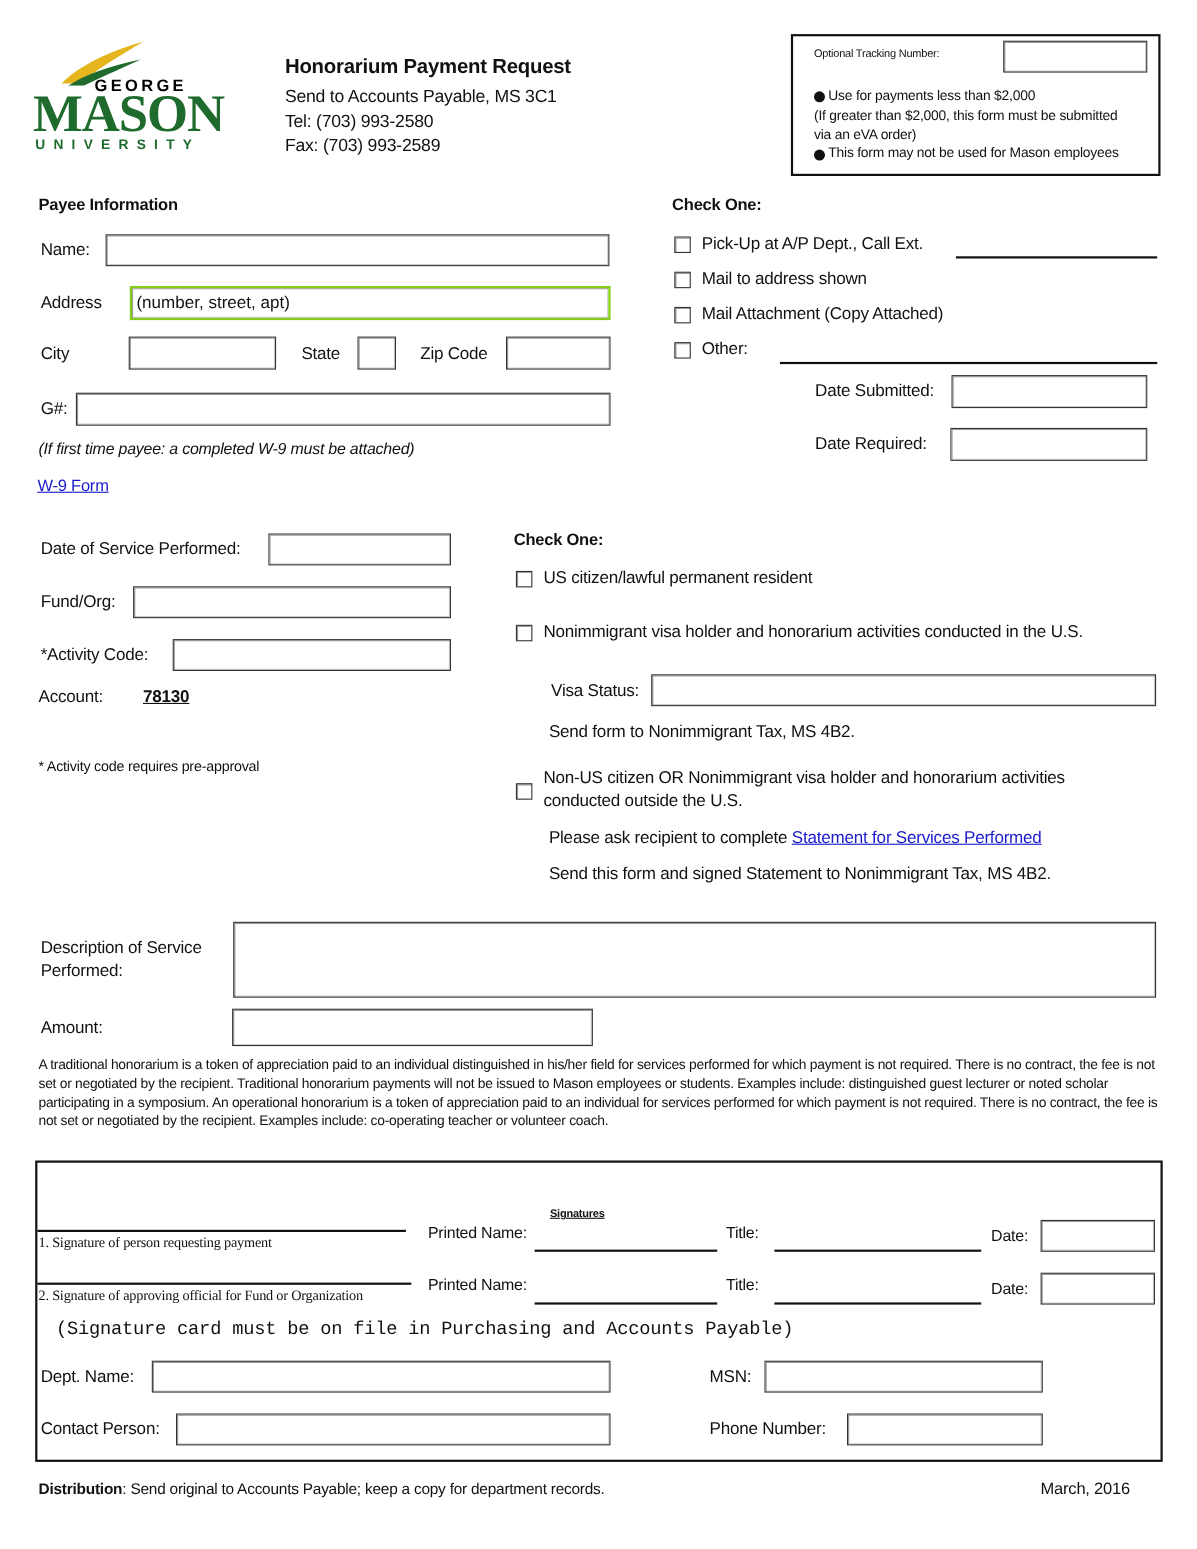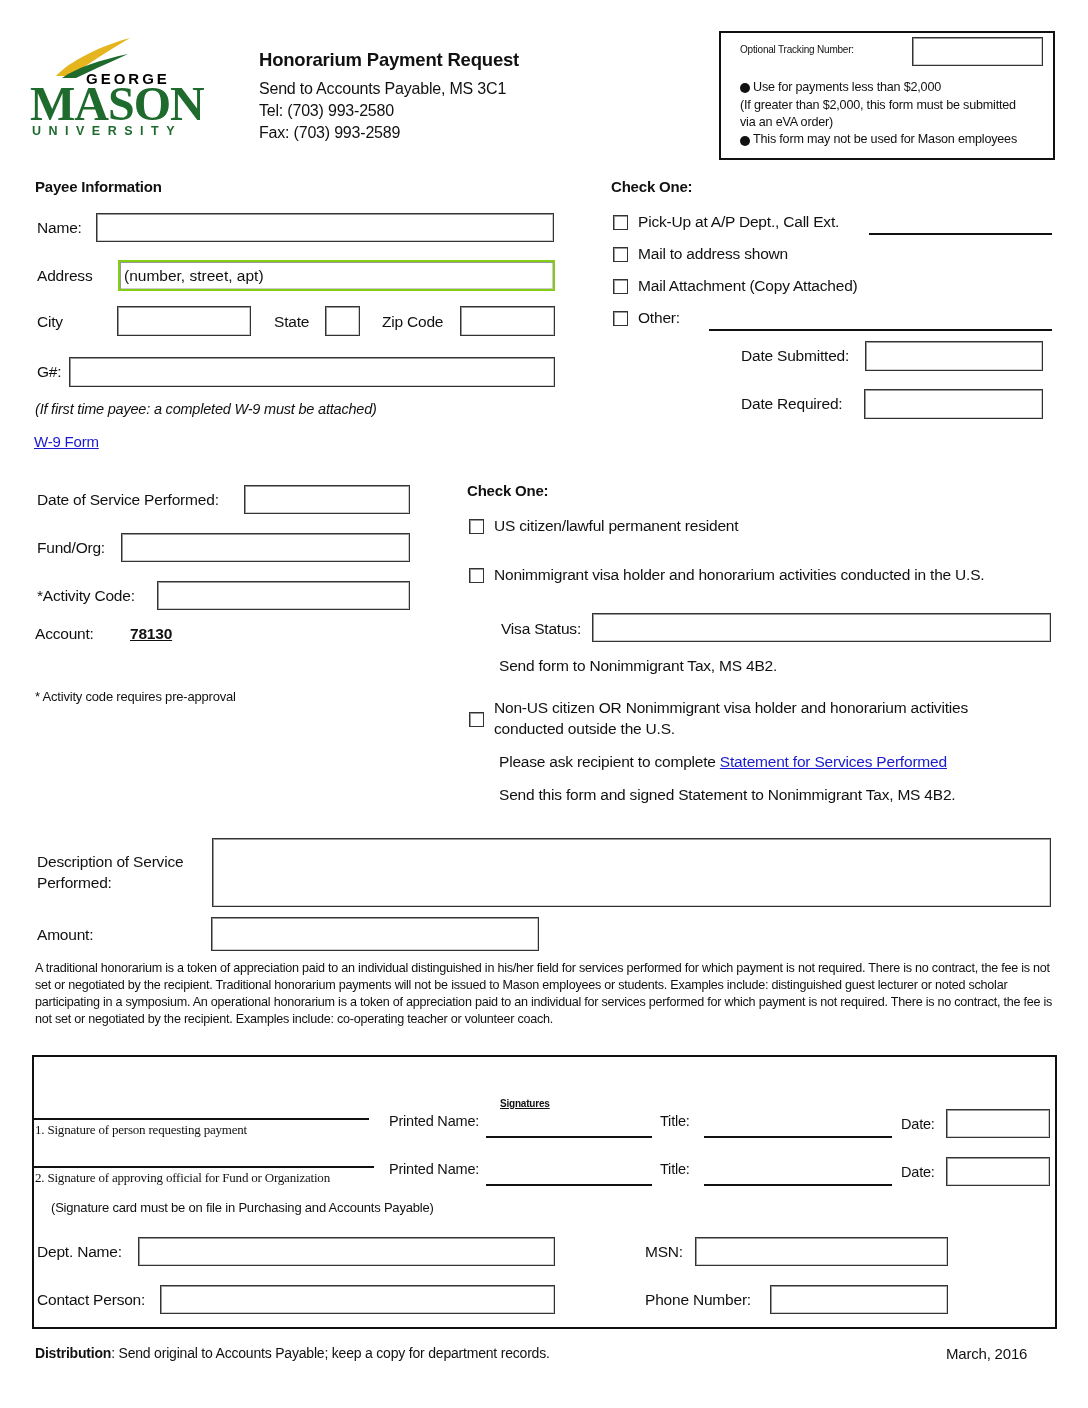--- a/index.html
+++ b/index.html
@@ -144,21 +144,21 @@
 
 <div class="hline" style="left:34px; top:1166px; width:340px;"></div>
 <div class="lbl serif" style="left:35px; top:1170px; font-size:13px;">2. Signature of approving official for Fund or Organization</div>
 <div class="lbl" style="left:389px; top:1161px; font-size:14.5px;">Printed Name:</div>
 <div class="hline" style="left:486px; top:1184px; width:166px;"></div>
 <div class="lbl" style="left:660px; top:1161px; font-size:14.5px;">Title:</div>
 <div class="hline" style="left:704px; top:1184px; width:188px;"></div>
 <div class="lbl" style="left:901px; top:1164px; font-size:14.5px;">Date:</div>
 <div class="fld" style="left:946px; top:1157px; width:104px; height:29px;"></div>
 
-<div class="lbl" style="left:51px; top:1200px; font-size:13px;">(Signature card must be on file in Purchasing and Accounts Payable)</div>
+<div class="lbl" style="left:51px; top:1200px; font-size:17px;font-family:Liberation Mono, monospace;">(Signature card must be on file in Purchasing and Accounts Payable)</div>
 
 <div class="lbl" style="left:37px; top:1243px;">Dept. Name:</div>
 <div class="fld" style="left:138px; top:1237px; width:417px; height:29px;"></div>
 <div class="lbl" style="left:645px; top:1243px;">MSN:</div>
 <div class="fld" style="left:695px; top:1237px; width:253px; height:29px;"></div>
 
 <div class="lbl" style="left:37px; top:1291px;">Contact Person:</div>
 <div class="fld" style="left:160px; top:1285px; width:395px; height:29px;"></div>
 <div class="lbl" style="left:645px; top:1291px;">Phone Number:</div>
 <div class="fld" style="left:770px; top:1285px; width:178px; height:29px;"></div>

